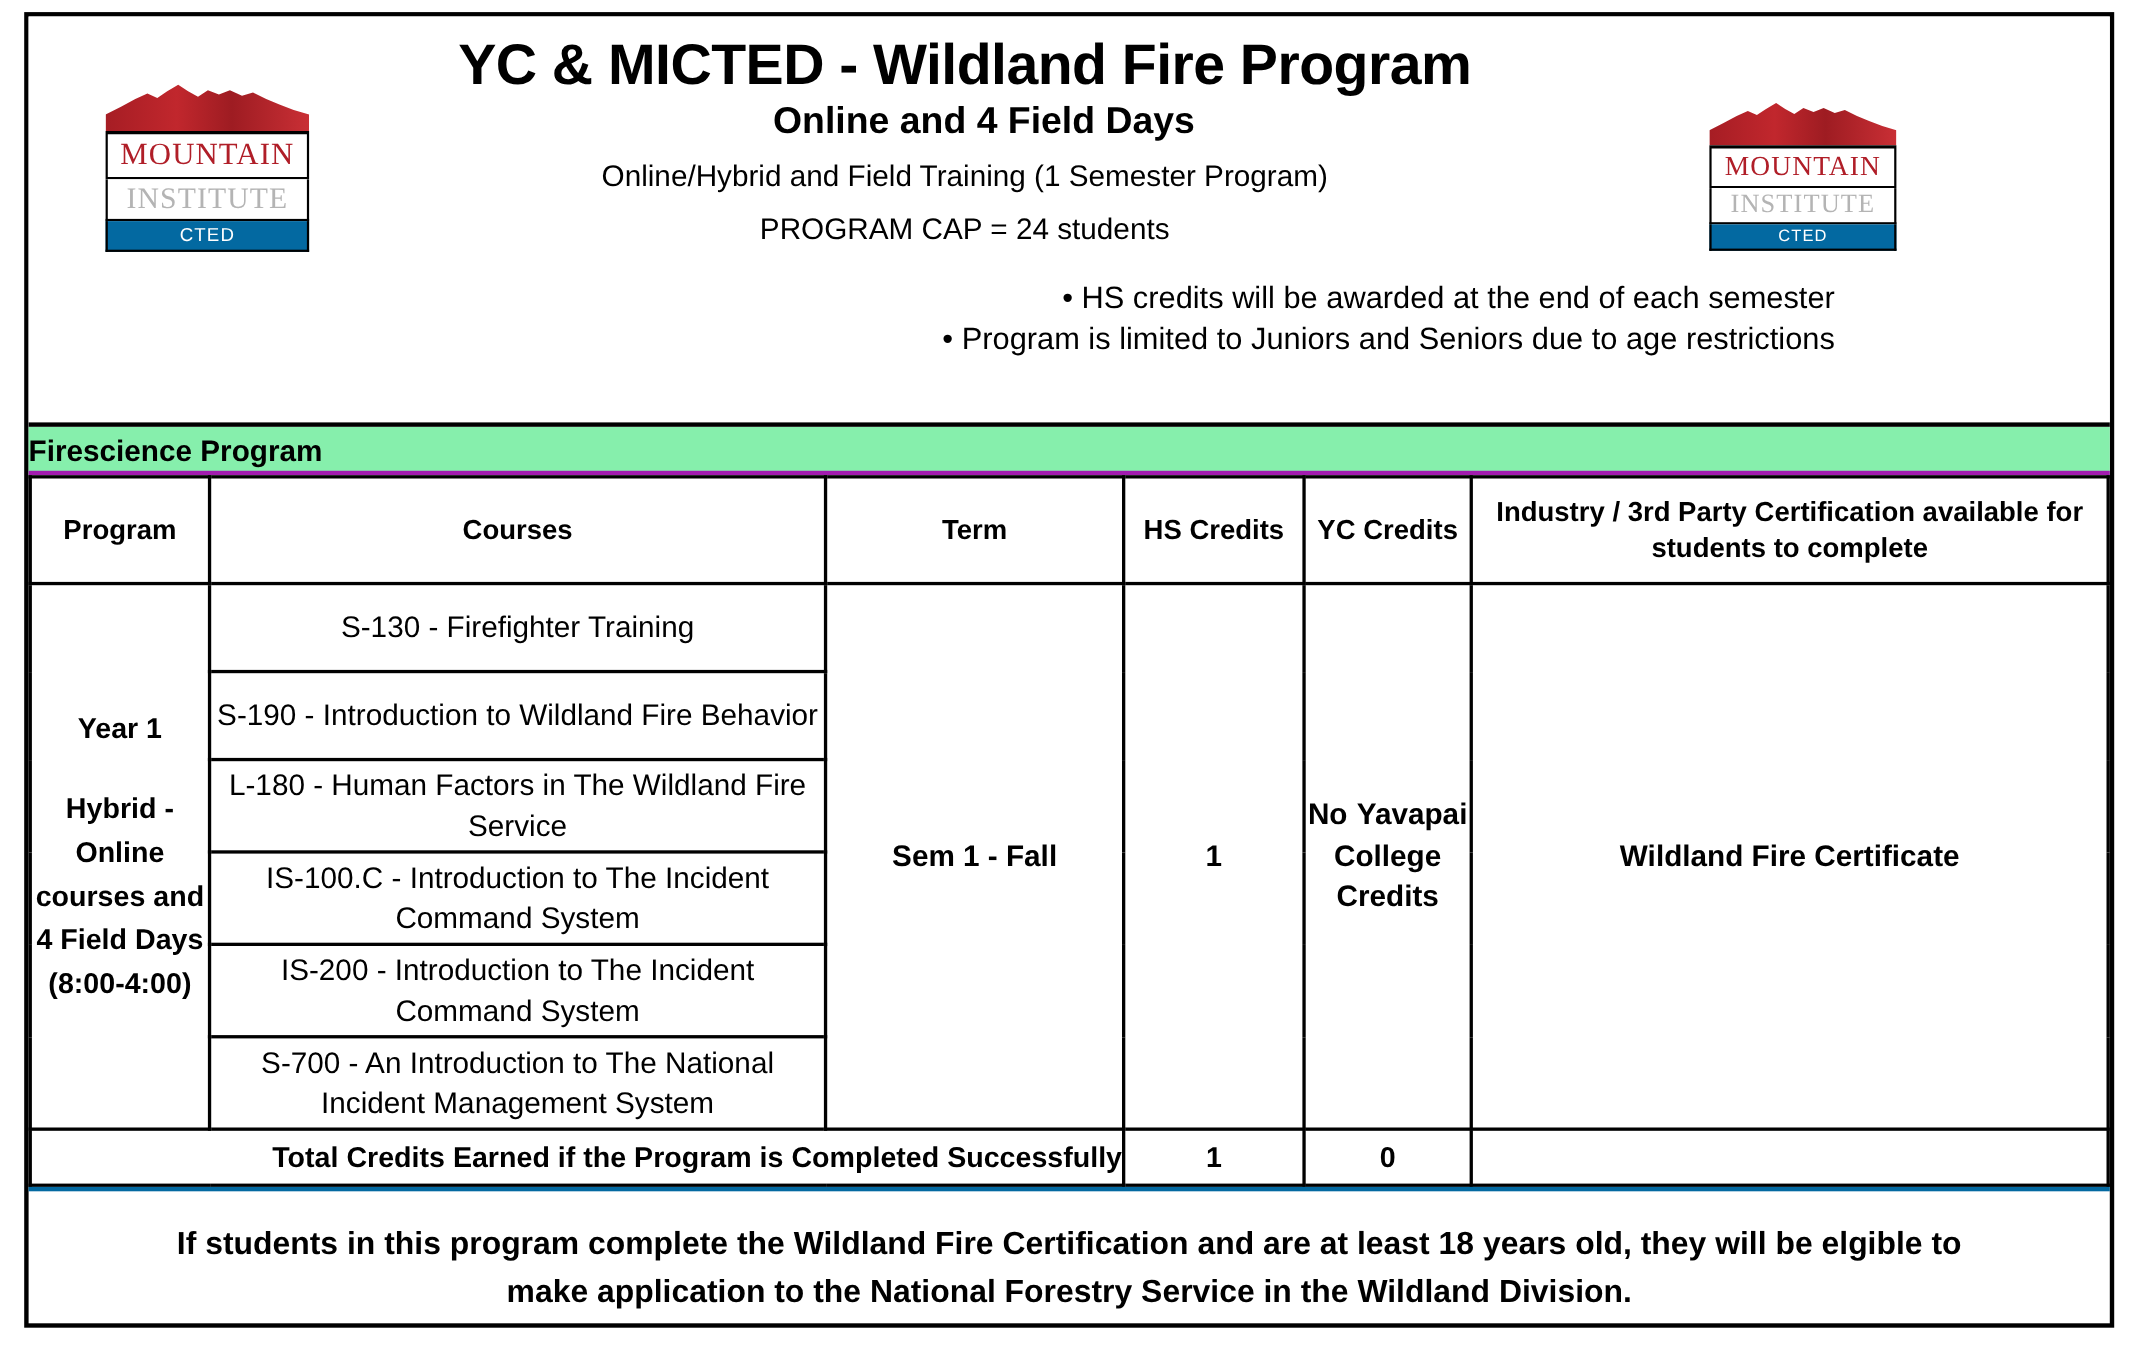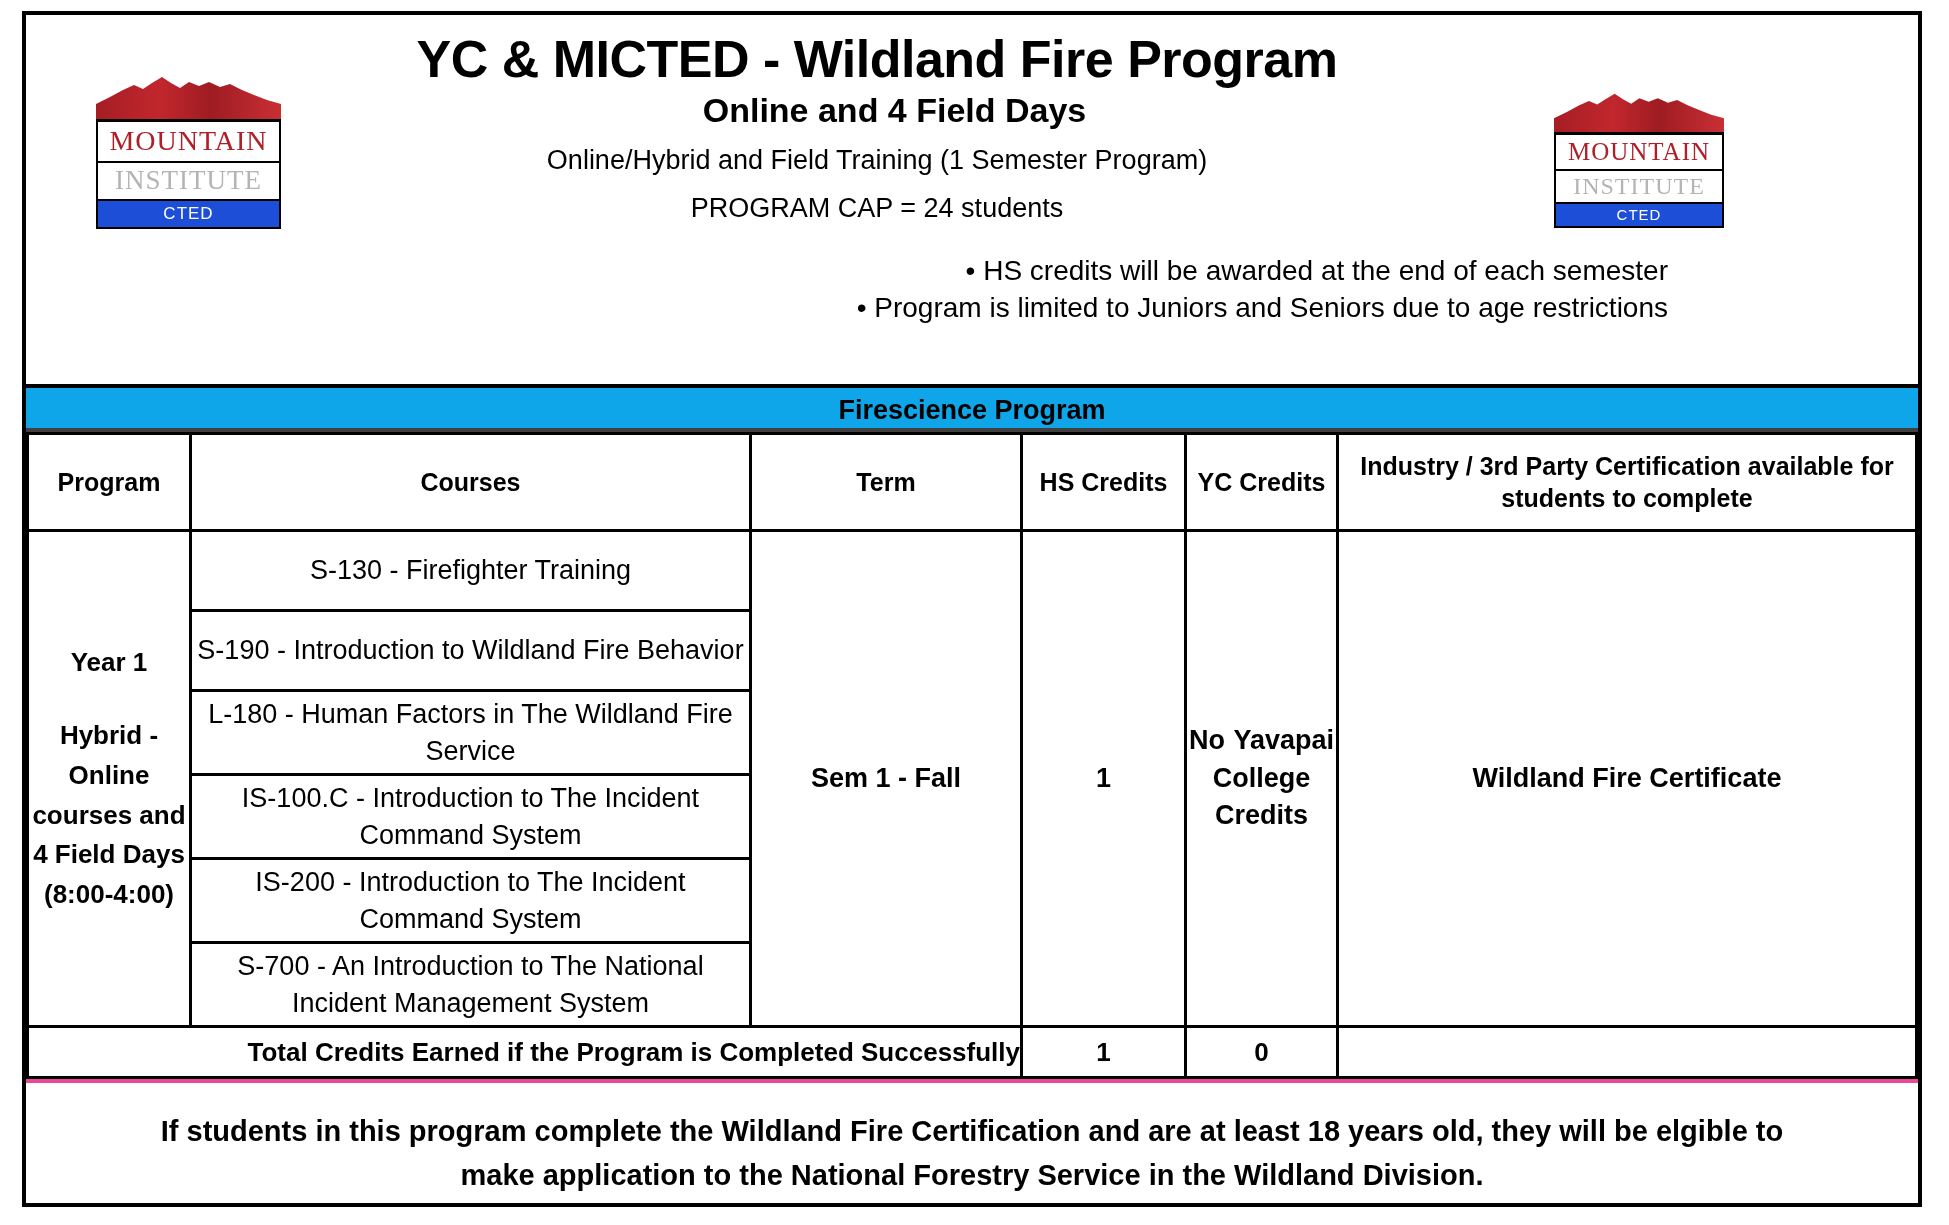--- a/index.html
+++ b/index.html
@@ -110,42 +110,41 @@
     padding: 5px 0 6px 0;
   }
   .logo-band.institute {
     color: #b4b4b4;
     font-size: 27px;
     letter-spacing: 1px;
     padding: 4px 0 5px 0;
     border-top: none;
   }
   .logo-band.cted {
-    background: #1d4ed8;
+    background: #0369a1;
     color: #ffffff;
     font-family: "Liberation Sans", sans-serif;
     font-size: 17px;
     letter-spacing: 1px;
     padding: 4px 0 5px 0;
     border: 2px solid #000000;
     border-top: none;
   }
   .logo.right .logo-band.mountain  { font-size: 25px; padding: 4px 0 5px 0; }
   .logo.right .logo-band.institute { font-size: 24px; padding: 3px 0 4px 0; }
   .logo.right .logo-band.cted      { font-size: 15px; padding: 3px 0 4px 0; }
 
   
   .section-banner {
     height: 44px;
     line-height: 44px;
-    background: #0ea5e9;
-    text-align: center;
-    font-size: 27px;
-    font-weight: bold;
-    border-bottom: 4px solid #404040;
+    background: #86efac;
+    font-size: 27px;
+    font-weight: bold;
+    border-bottom: 4px solid #a21caf;
     box-sizing: border-box;
   }
 
   
   table.grid {
     width: 100%;
     border-collapse: collapse;
     table-layout: fixed;
   }
   table.grid td, table.grid th {
@@ -213,21 +212,21 @@
     font-size: 26px;
     font-weight: bold;
     line-height: 1.1;
   }
   td.totals-label { text-align: right; padding-right: 6px; }
   td.totals-value { text-align: center; }
   td.totals-blank { }
 
   
   .footer-note {
-    border-top: 4px solid #ec4899;
+    border-top: 4px solid #0369a1;
     padding: 26px 120px 26px 120px;
     text-align: center;
     font-size: 29px;
     font-weight: bold;
     line-height: 1.52;
     box-sizing: border-box;
     height: 139px;
   }
 </style>
 </head>

